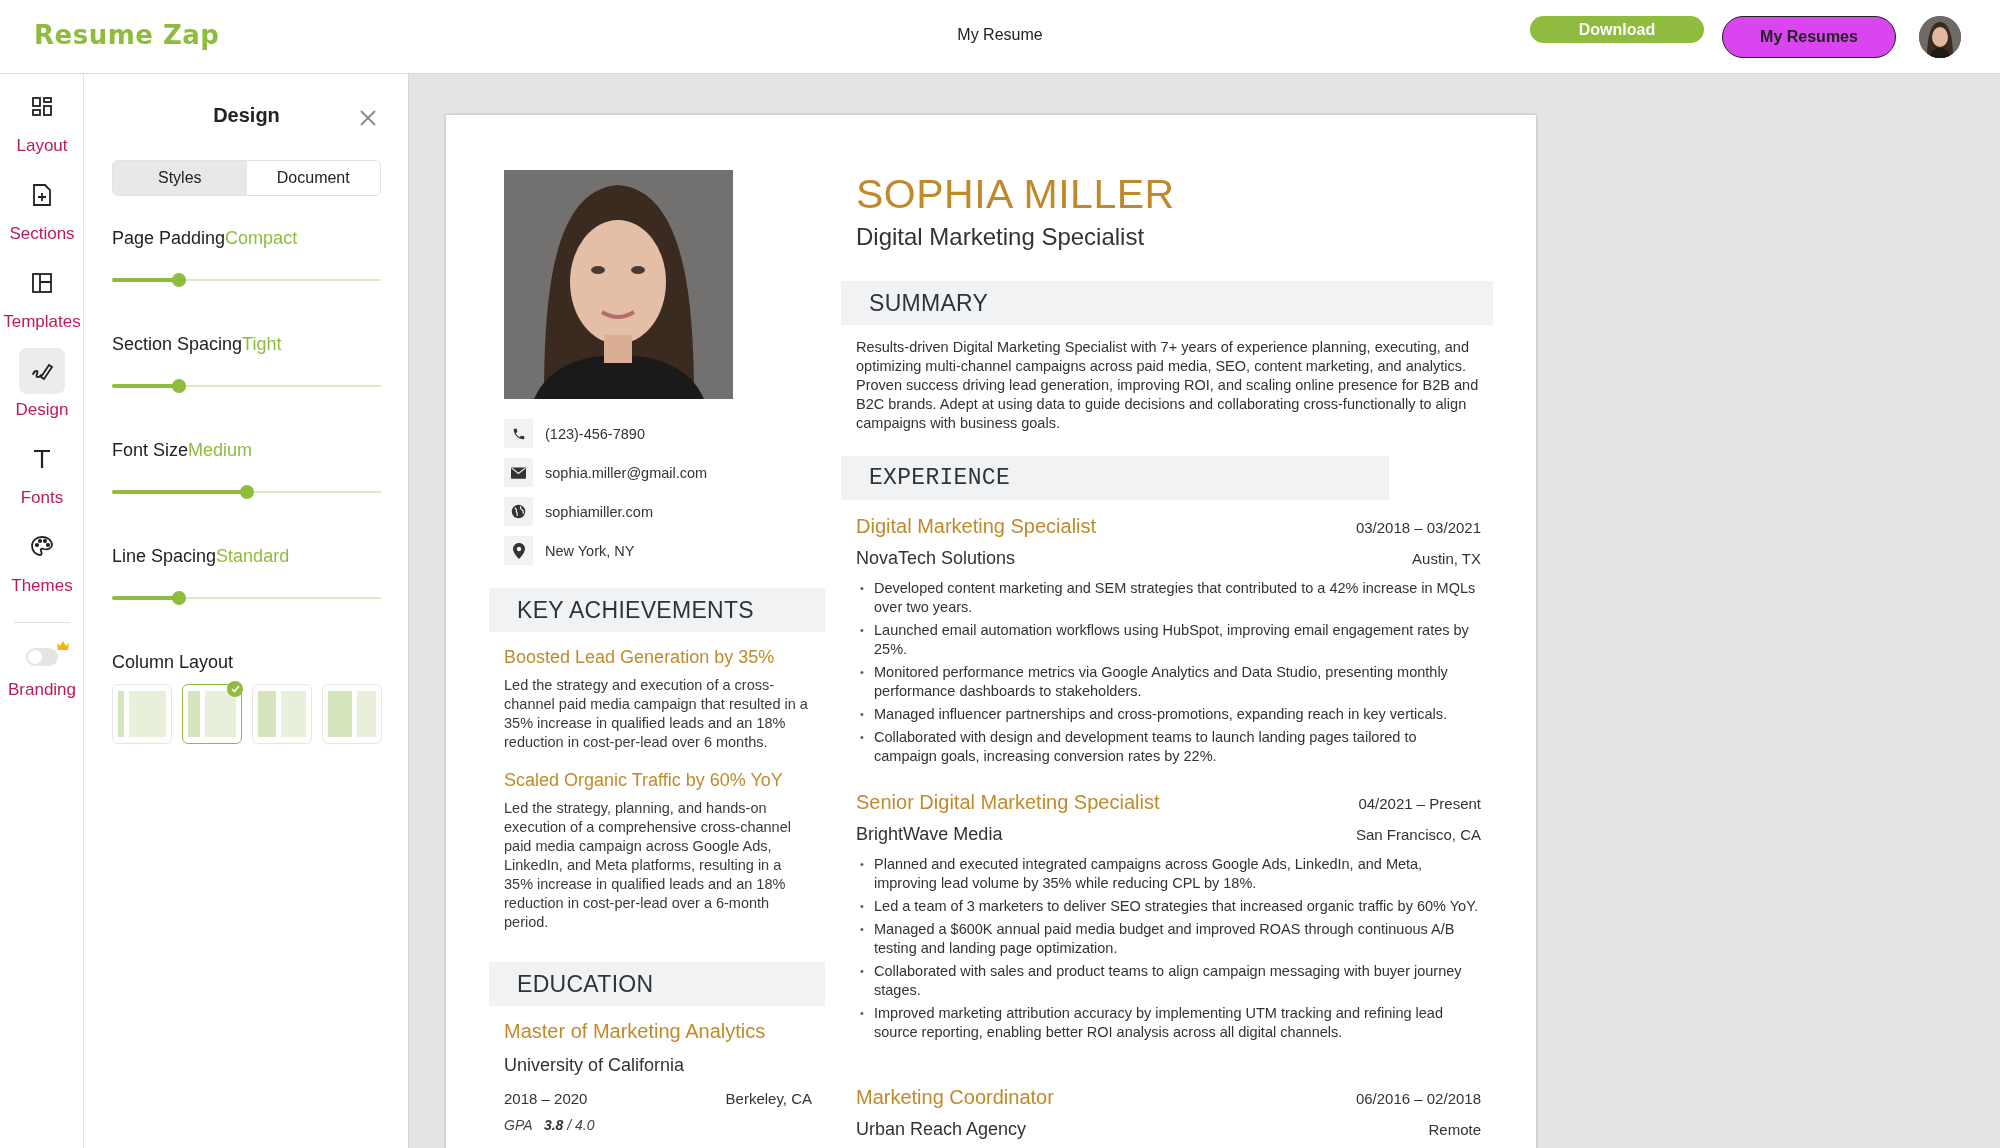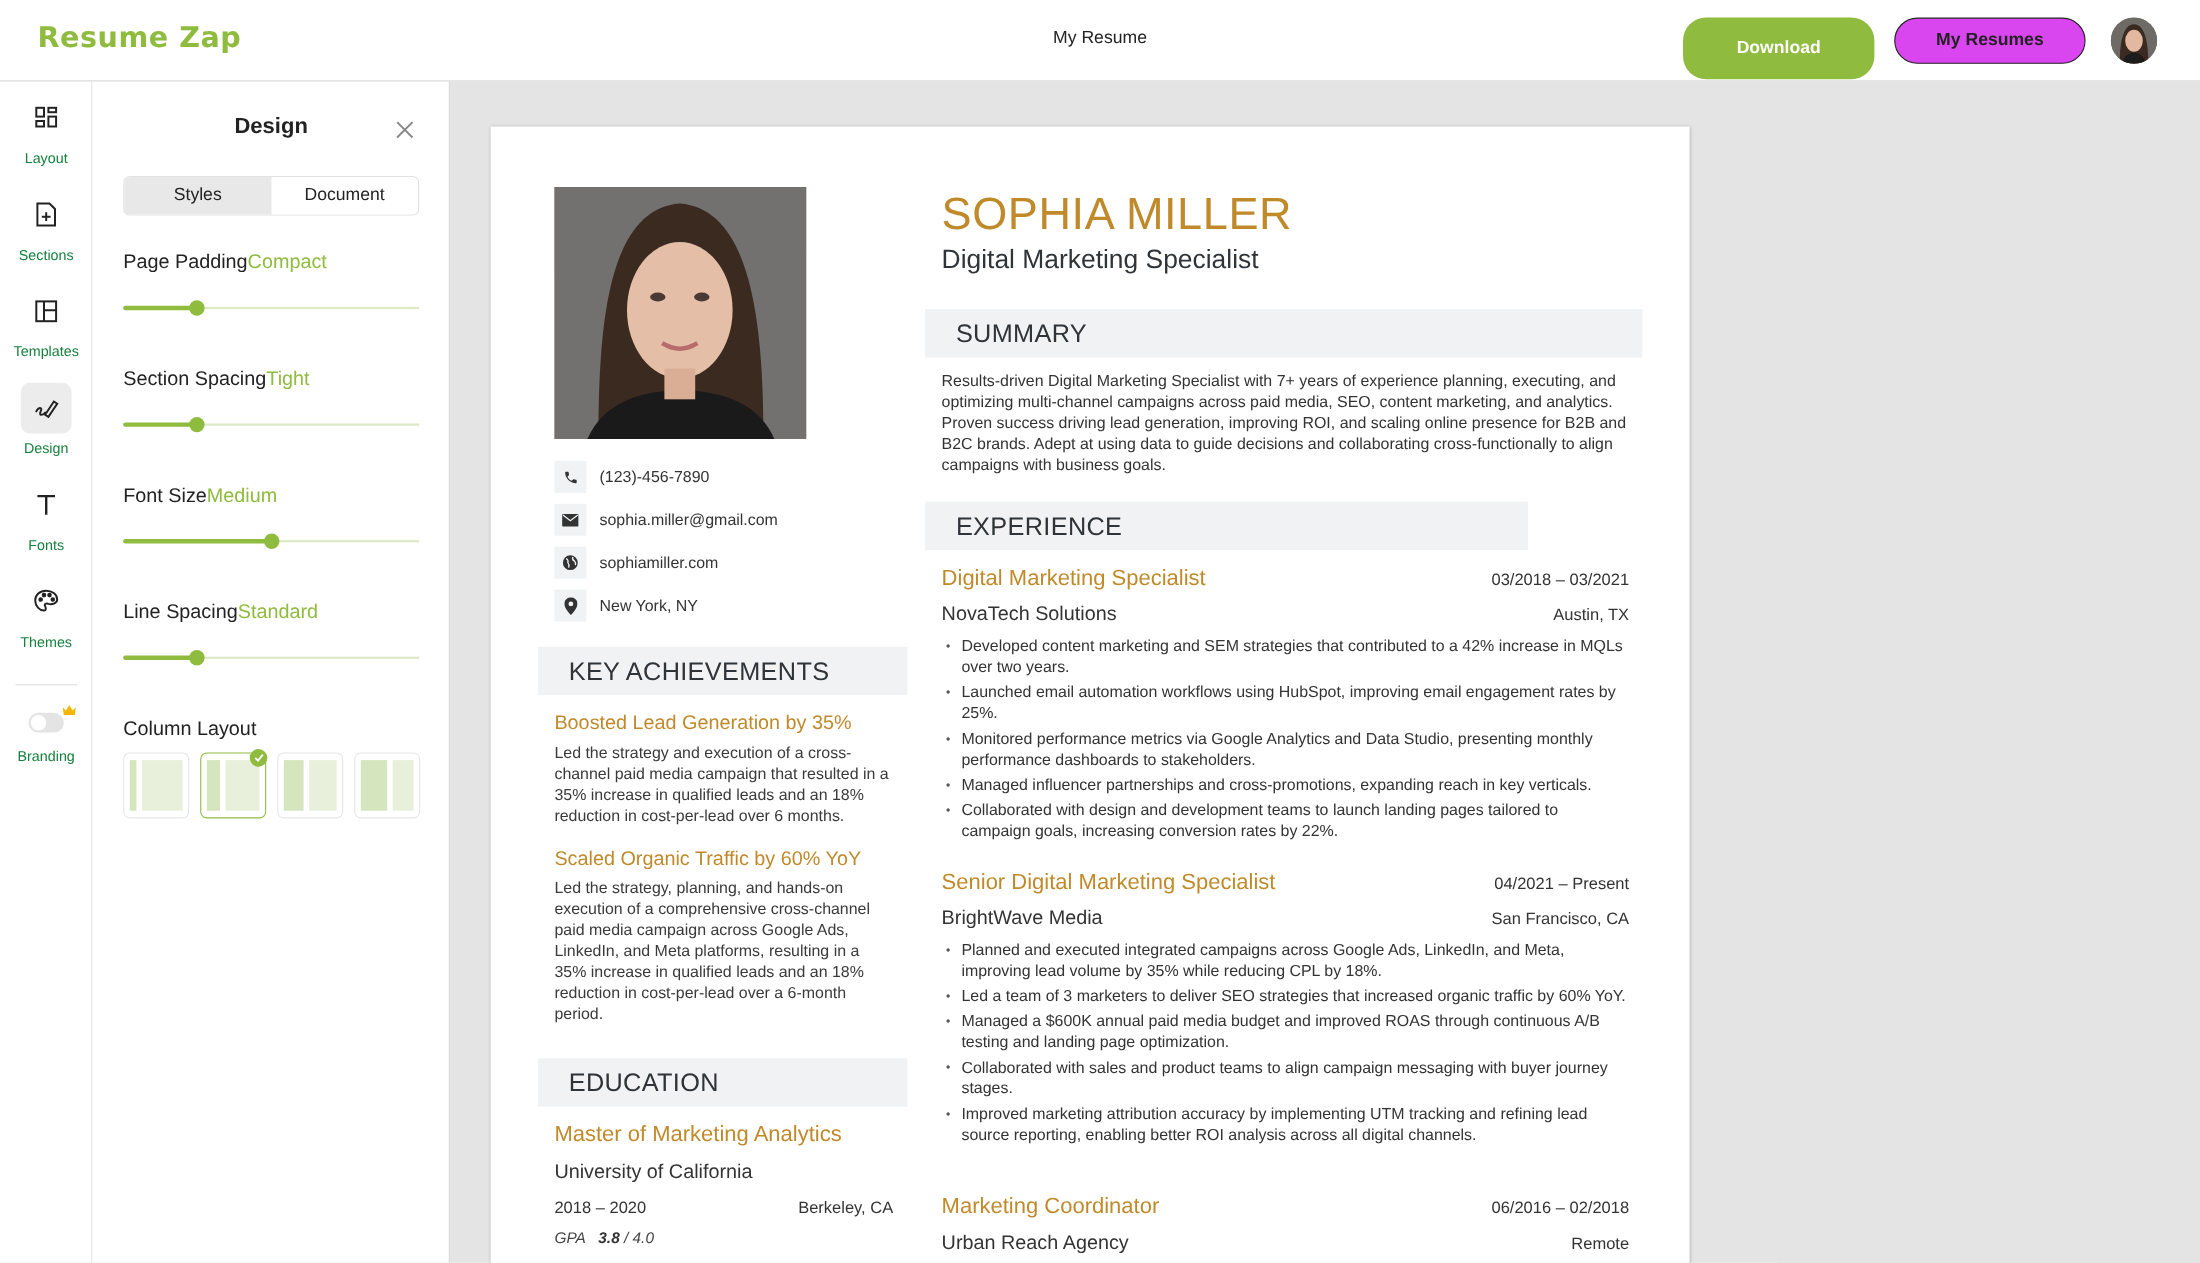--- a/index.html
+++ b/index.html
@@ -4,30 +4,30 @@
 <style>
   * { box-sizing: border-box; margin: 0; padding: 0; }
   html, body { width: 2000px; height: 1148px; overflow: hidden; }
   body { font-family: "Liberation Sans", sans-serif; background: #e4e4e4; color: #222; position: relative; }
 
   
   .topbar { position: absolute; left: 0; top: 0; width: 2000px; height: 74px; background: #fff; border-bottom: 1px solid #d9d9d9; z-index: 5; }
   .logo { position: absolute; left: 34px; top: 20px; font-size: 26px; font-weight: bold; color: #8fbb3e; letter-spacing: 0.5px; font-family: "DejaVu Sans", sans-serif; }
   .doc-title { position: absolute; left: 0; width: 2000px; top: 26px; text-align: center; font-size: 16px; color: #222; pointer-events: none; }
   .doc-title span { pointer-events: auto; }
-  .btn-download { position: absolute; left: 1530px; top: 16px; width: 174px; height: 56px; border-radius: 21px; background: #8fbb3e; color: #fff; font-size: 16px; font-weight: bold; border: none; display: flex; align-items: center; justify-content: center; }
+  .btn-download { position: absolute; left: 1530px; top: 16px; width: 174px; height: 27px; border-radius: 21px; background: #8fbb3e; color: #fff; font-size: 16px; font-weight: bold; border: none; display: flex; align-items: center; justify-content: center; }
   .btn-myresumes { position: absolute; left: 1722px; top: 16px; width: 174px; height: 42px; border-radius: 21px; background: #d946ef; color: #222; font-size: 16px; font-weight: bold; border: 1.5px solid #222; display: flex; align-items: center; justify-content: center; }
   .avatar { position: absolute; left: 1919px; top: 16px; width: 42px; height: 42px; border-radius: 50%; overflow: hidden; background: #6b6661; }
 
   
   .rail { position: absolute; left: 0; top: 74px; width: 84px; height: 1074px; background: #fff; border-right: 1px solid #e3e3e3; }
   .rail-item { position: absolute; left: 0; width: 84px; height: 84px; display: flex; flex-direction: column; align-items: center; }
   .rail-icon { width: 46px; height: 46px; border-radius: 8px; display: flex; align-items: center; justify-content: center; margin-top: 10px; }
   .rail-item.active .rail-icon { background: #ececec; }
-  .rail-label { font-size: 13px; color: #15803d; margin-top: 6px; }
+  .rail-label { font-size: 17px; color: #be185d; margin-top: 6px; }
   .rail-sep { position: absolute; left: 14px; top: 548px; width: 56px; height: 1px; background: #ddd; }
   .toggle { width: 32px; height: 18px; border-radius: 9px; background: #e4e4e4; position: relative; margin-top: 14px; }
   .toggle::after { content: ""; position: absolute; left: 2px; top: 2px; width: 14px; height: 14px; border-radius: 50%; background: #fff; }
   .crown { position: absolute; left: 57px; top: 567px; }
 
   
   .panel { position: absolute; left: 84px; top: 74px; width: 325px; height: 1074px; background: #fff; border-right: 1px solid #d6d6d6; }
   .panel-title { position: absolute; left: 0; width: 325px; top: 30px; text-align: center; font-size: 20px; font-weight: bold; color: #222; }
   .close-btn { position: absolute; left: 272px; top: 32px; width: 24px; height: 24px; }
   .seg { position: absolute; left: 28px; top: 86px; width: 269px; height: 36px; border: 1px solid #e2e2e2; border-radius: 6px; display: flex; overflow: hidden; }
@@ -328,21 +328,21 @@
       <span>/ 4.0</span>
     </div>
   </div>
 
   <div class="name">SOPHIA MILLER</div>
   <div class="job-title">Digital Marketing Specialist</div>
 
   <div class="sec-head" style="left:395px; top:166px; width:652px;">SUMMARY</div>
   <div class="summary-text">Results-driven Digital Marketing Specialist with 7+ years of experience planning, executing, and optimizing multi-channel campaigns across paid media, SEO, content marketing, and analytics. Proven success driving lead generation, improving ROI, and scaling online presence for B2B and B2C brands. Adept at using data to guide decisions and collaborating cross-functionally to align campaigns with business goals.</div>
 
-  <div class="sec-head" style="left:395px; top:341px; width:548px;">EXPERIENCE</div>
+  <div class="sec-head" style="left:395px; top:341px; width:548px;font-family:Liberation Mono, monospace;">EXPERIENCE</div>
 
   <div class="job" style="top:400px">
     <div class="job-head">
       <span class="job-role">Digital Marketing Specialist</span>
       <span class="job-dates">03/2018 – 03/2021</span>
     </div>
     <div class="job-sub">
       <span class="job-company">NovaTech Solutions</span>
       <span class="job-loc">Austin, TX</span>
     </div>

